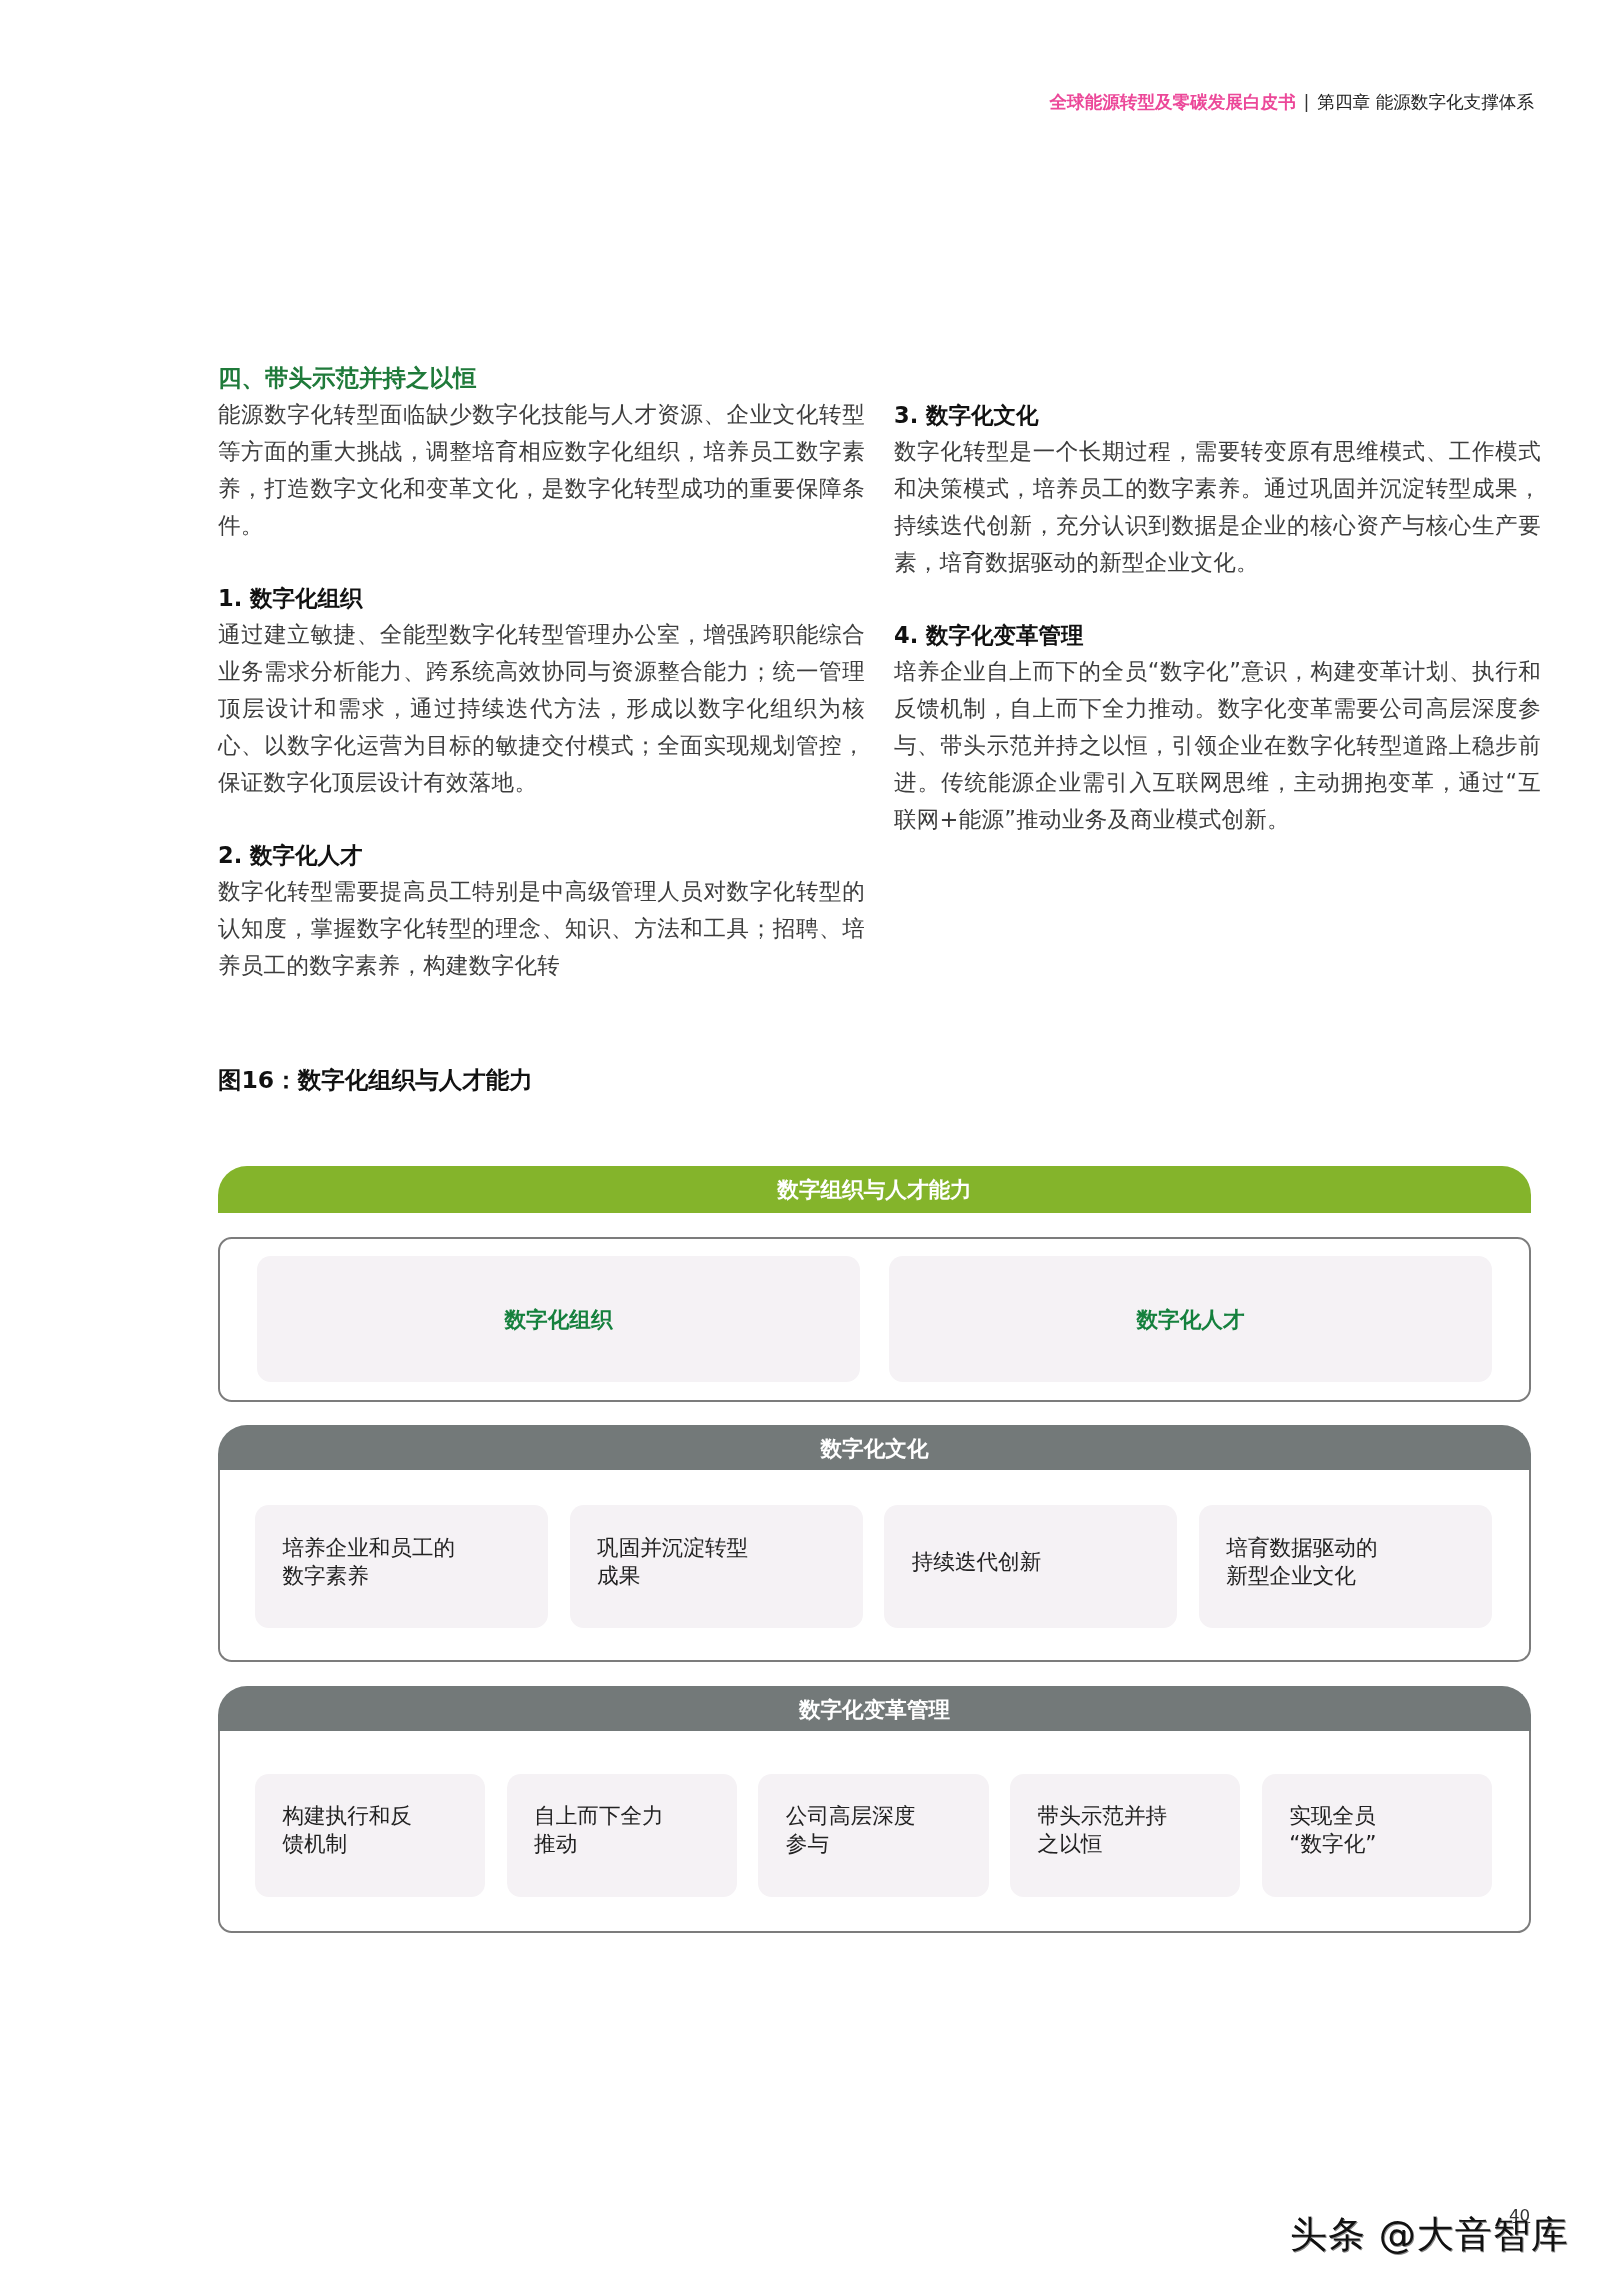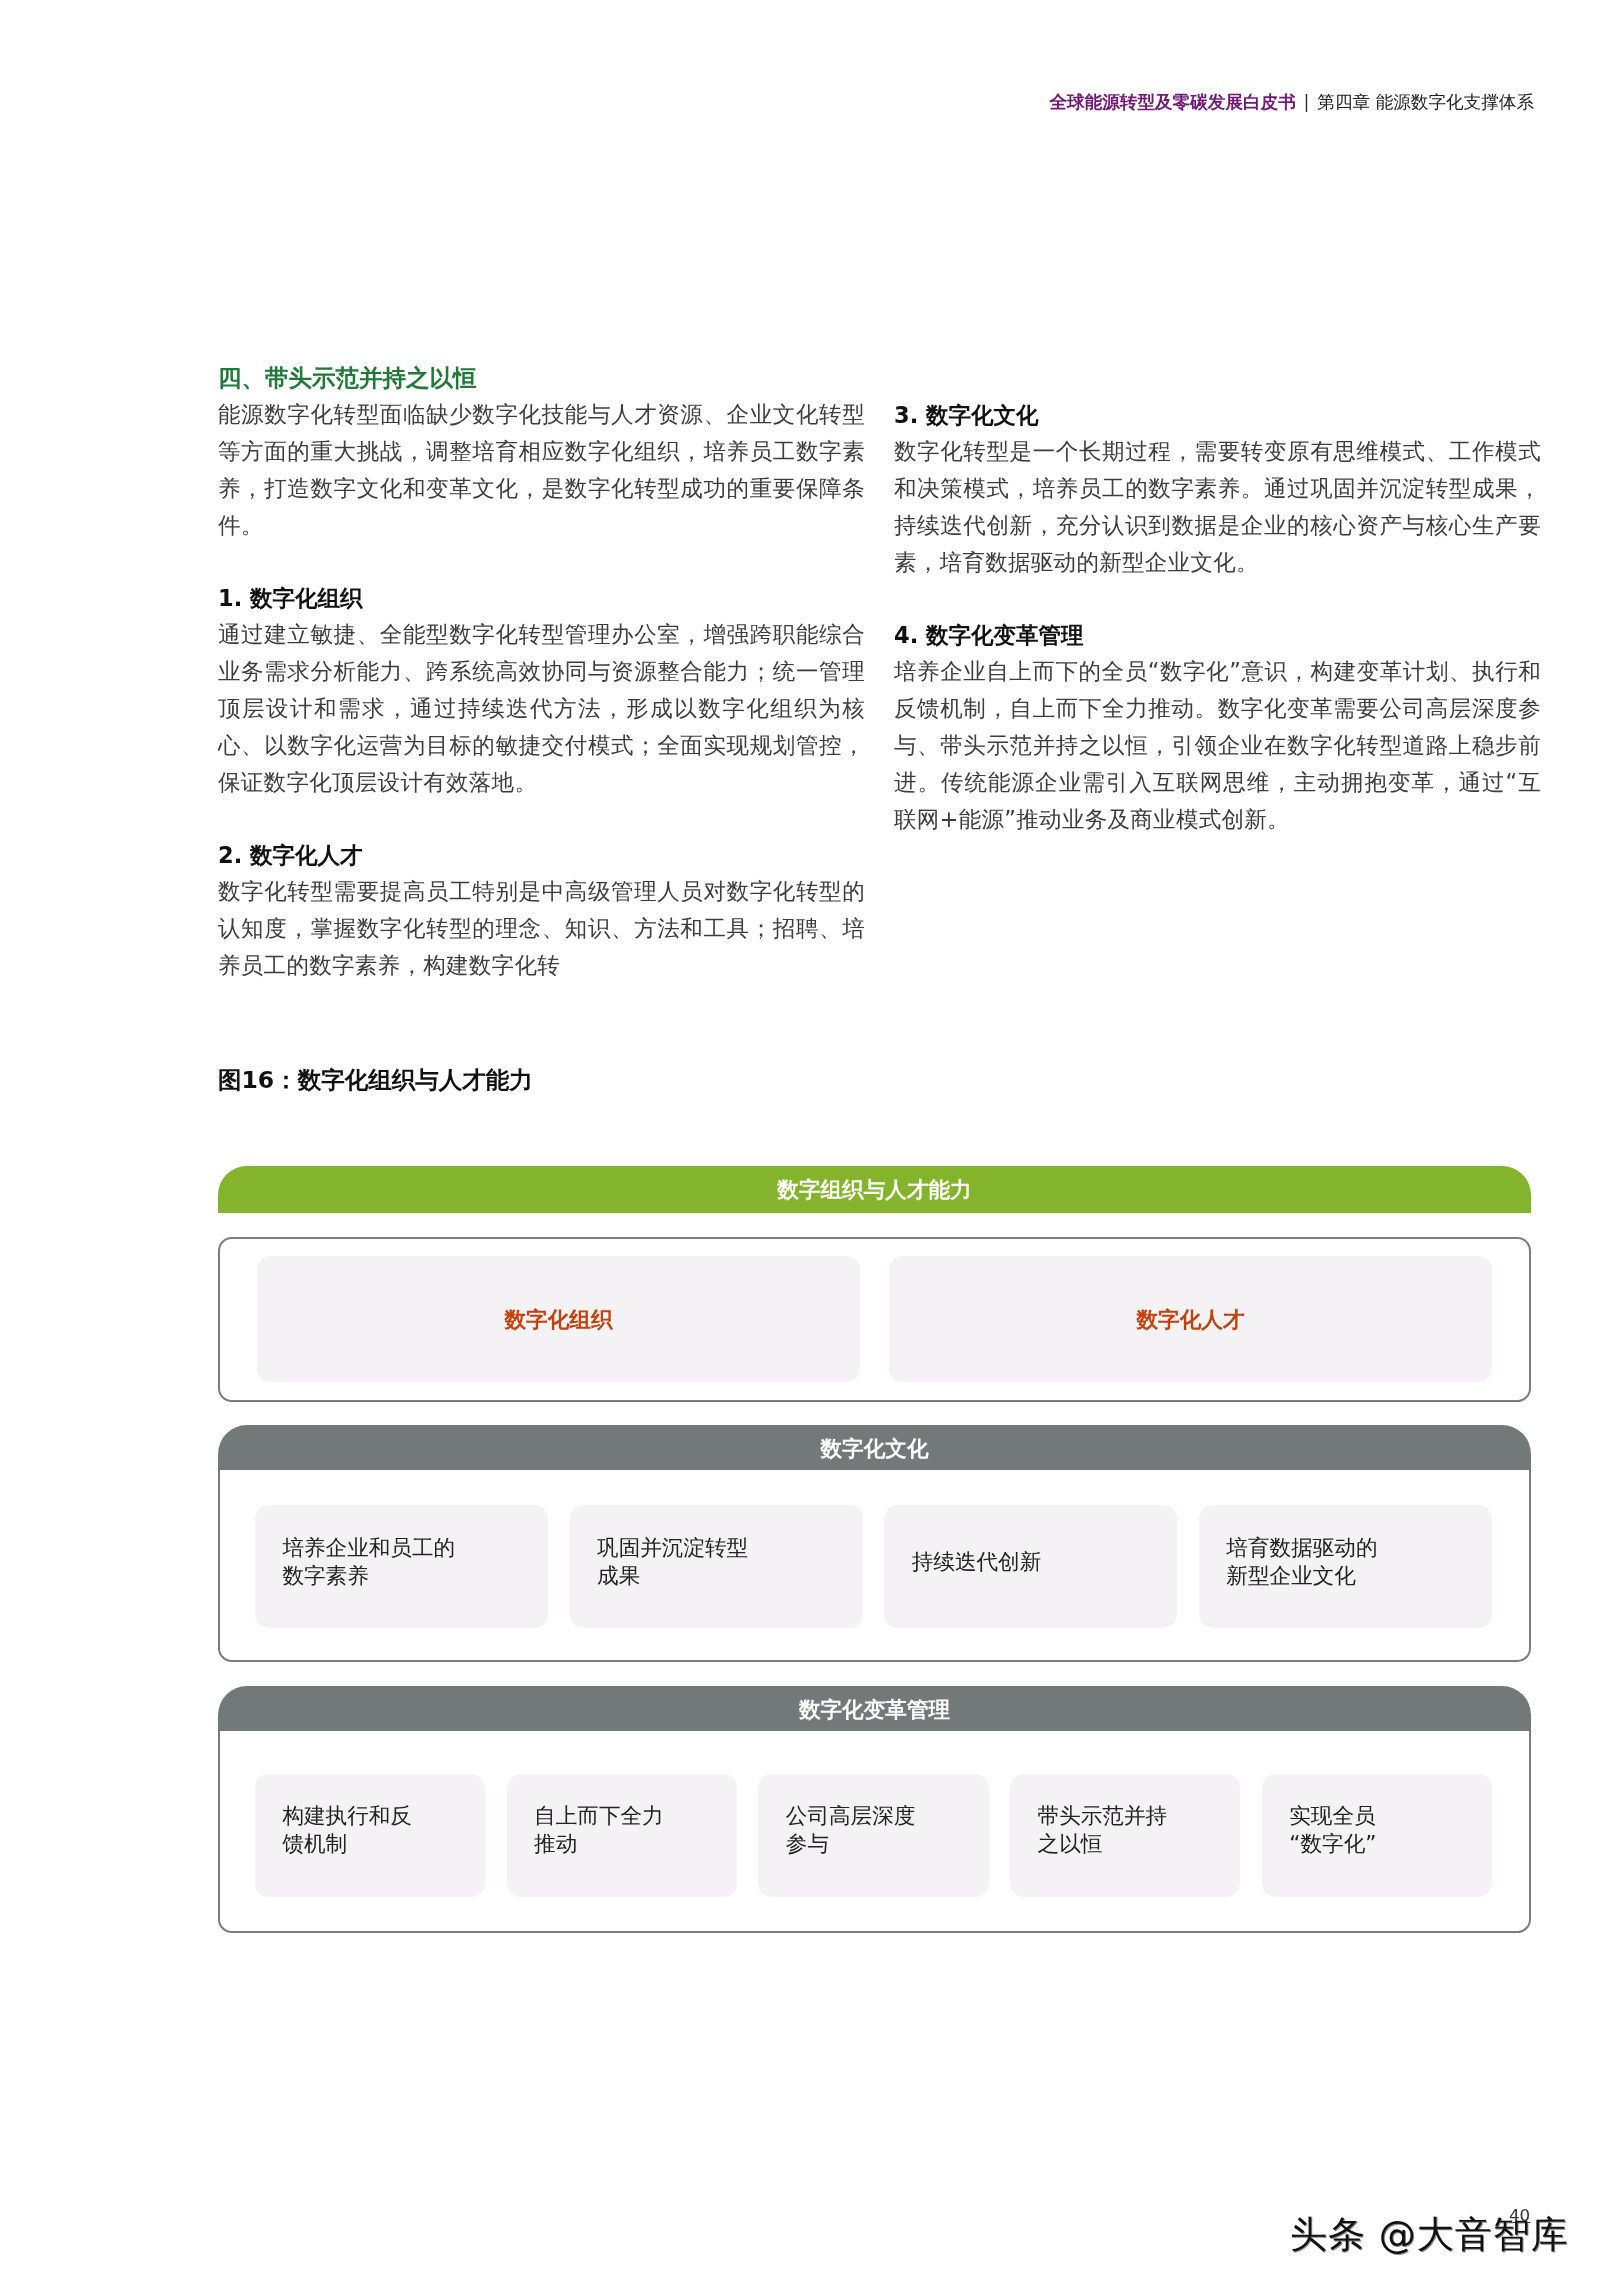--- a/index.html
+++ b/index.html
@@ -5,21 +5,21 @@
     html, body { margin: 0; padding: 0; background: #ffffff; }
     body {
       width: 1620px; height: 2291px; position: relative; overflow: hidden;
       font-family: "DejaVu Sans", "Liberation Sans", sans-serif;
       color: #3a3a3a;
     }
     .running-header {
       position: absolute; top: 90px; right: 86px;
       font-size: 17.6px; color: #222; white-space: nowrap;
     }
-    .running-header .bold { font-weight: bold; color: #701a75; }
+    .running-header .bold { font-weight: bold; color: #ec4899; }
     .running-header .sep { margin: 0 7.8px; color: #333; }
 
     .col { position: absolute; width: 647px; }
     .col-left { left: 218px; top: 361px; }
     .col-right { left: 894px; top: 361px; }
 
     .section-title {
       font-size: 23.5px; font-weight: bold; color: #1f7a3a; line-height: 35px; margin: 0;
     }
     .sub-title {
@@ -46,21 +46,21 @@
     .frame {
       border: 2px solid #7c7c7c; border-radius: 13.7px; background: #fff; box-sizing: border-box;
     }
     .frame-org {
       margin-top: 23.5px; height: 165px; padding: 17.6px 37px;
       display: flex; gap: 29px;
     }
     .big-card {
       flex: 1; background: #f5f2f5; border-radius: 13.7px;
       display: flex; align-items: center; justify-content: center;
-      font-size: 21.6px; font-weight: bold; color: #c2410c;
+      font-size: 21.6px; font-weight: bold; color: #15803d;
     }
     .grey-panel { margin-top: 23.5px; }
     .grey-head {
       height: 45px; background: #737979; border-radius: 29px 29px 0 0;
       color: #fff; font-weight: bold; font-size: 21.6px;
       display: flex; align-items: center; justify-content: center;
       border: 2px solid #737979; border-bottom: none; box-sizing: border-box;
     }
     .grey-body {
       border: 2px solid #7c7c7c; border-top: none; border-radius: 0 0 13.7px 13.7px;

